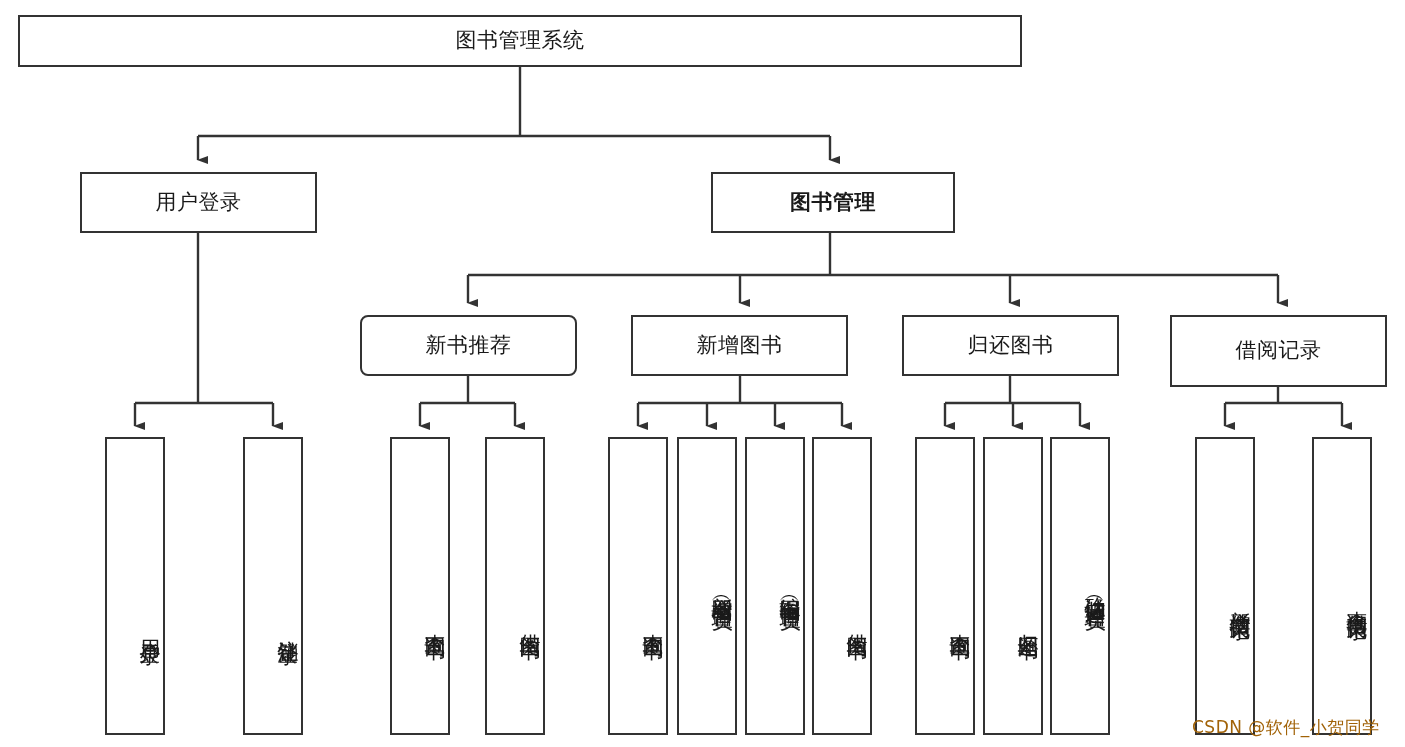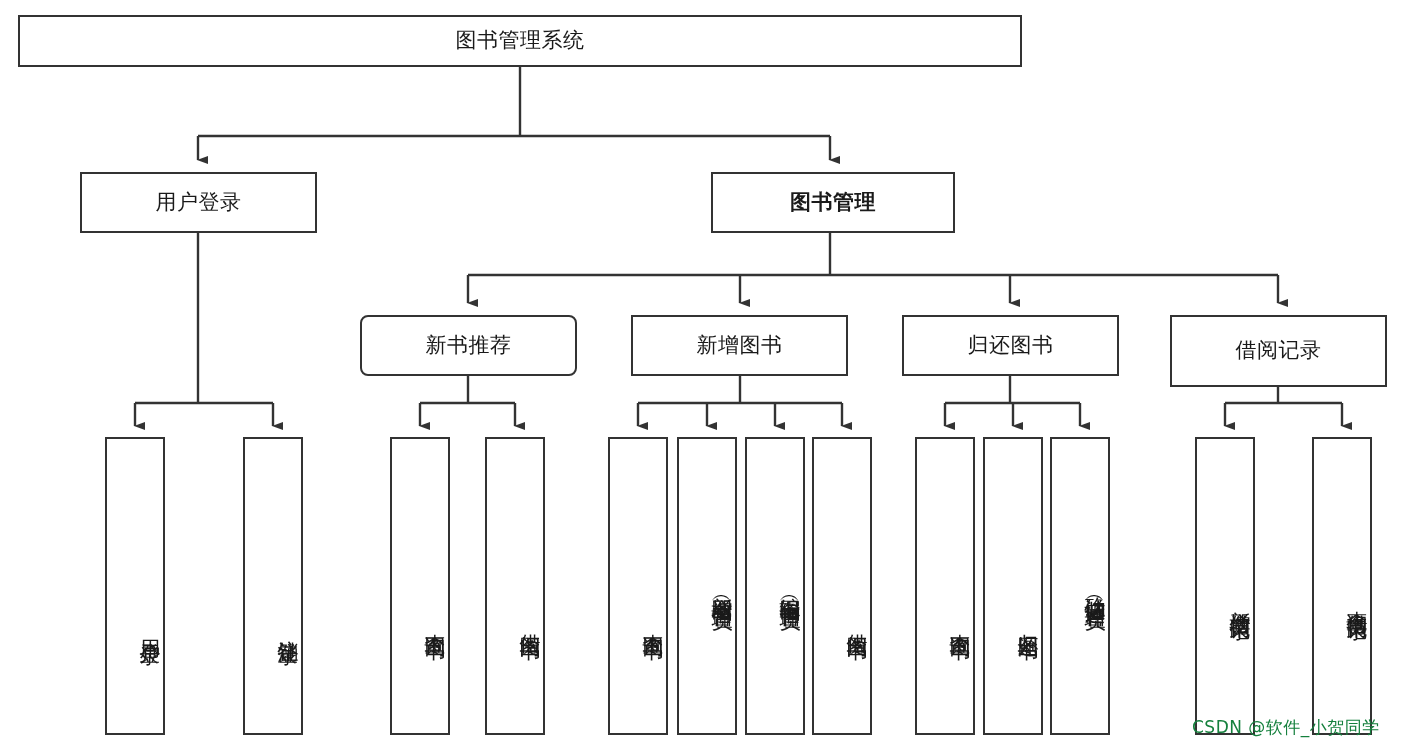--- a/index.html
+++ b/index.html
@@ -49,21 +49,21 @@
     align-items: flex-start;
     justify-content: center;
     padding-top: 8px;
   }
   .node.vert.topalign {
     align-items: flex-start;
   }
   .watermark {
     position: absolute;
     font-size: 17px;
-    color: #15803d;
+    color: #a16207;
     white-space: nowrap;
     letter-spacing: 0.5px;
   }
 </style>
 </head>
 <body>
 
 <div id="canvas">
 
   <svg id="edges" viewBox="0 0 1405 747">

